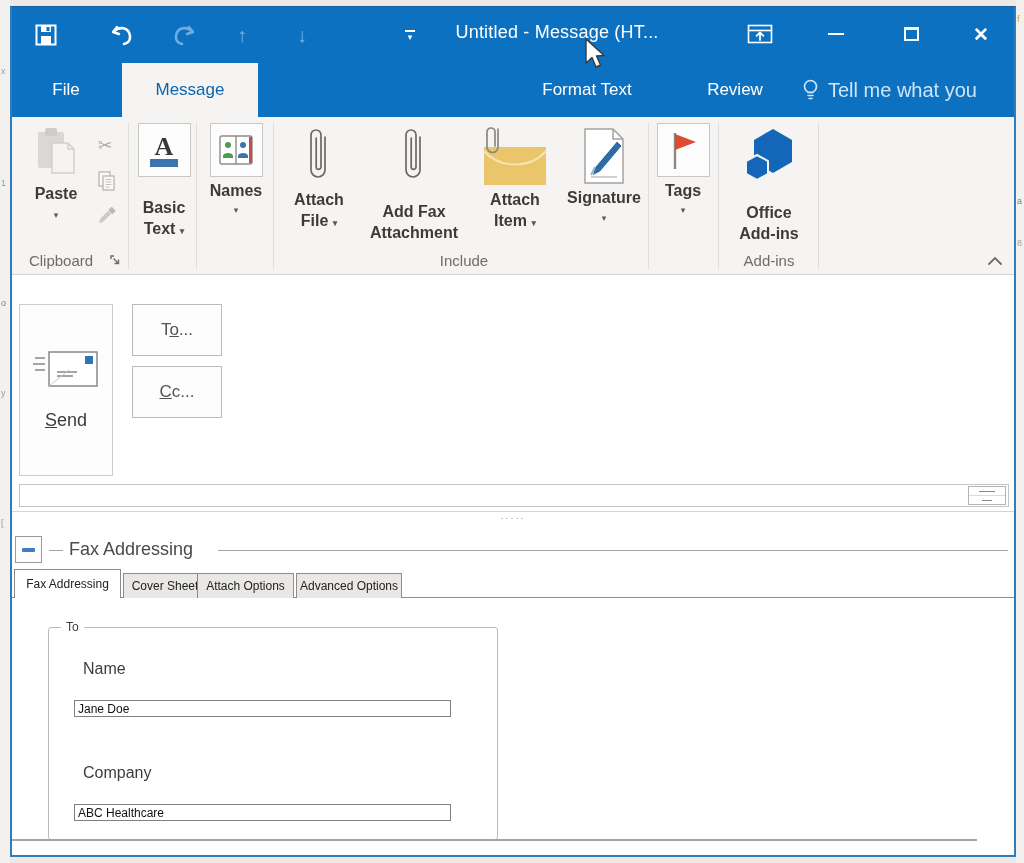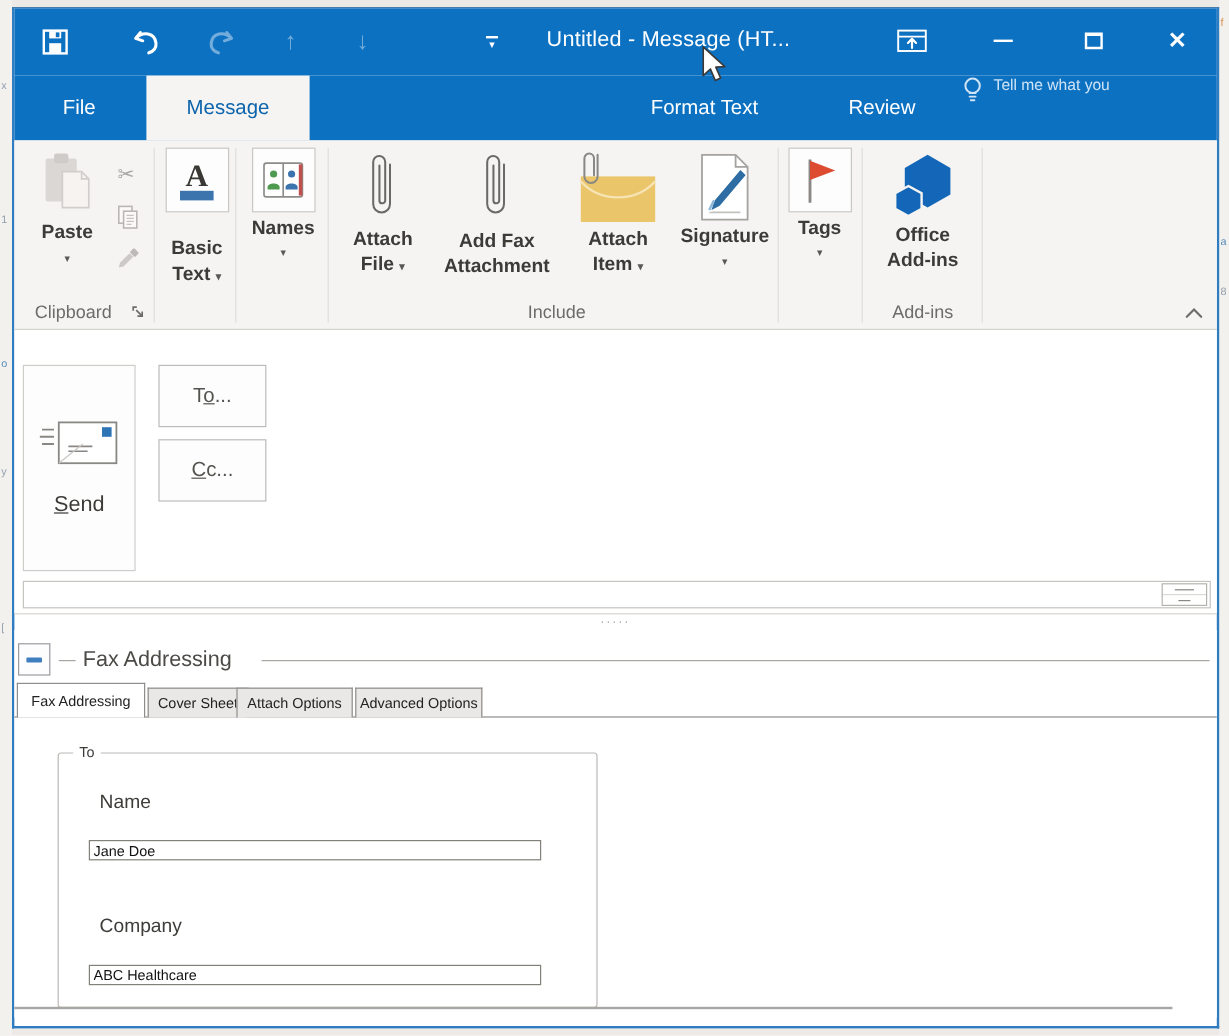--- a/index.html
+++ b/index.html
@@ -36,21 +36,21 @@
   }
   .winctl { position:absolute; top:10px; width:40px; height:34px; display:flex; align-items:center; justify-content:center; color:#fff; }
   .minbar { width:16px; height:2px; background:#fff; }
   .maxbox { width:15px; height:14px; border:2px solid #fff; border-top-width:3px; }
   .closex { font-size:19px; font-weight:bold; }
 
   
   .tabrow { position:absolute; left:0; top:56px; width:100%; height:54px; background:#0d71c2; }
   .rtab { position:absolute; top:0; height:54px; display:flex; align-items:center; justify-content:center; color:#fff; font-size:17px; }
   .rtab.active { background:#f5f4f2; color:#0b64ad; }
-  .tellme { position:absolute; left:790px; top:0; height:54px; display:flex; gap:9px; color:#cfe4f6; font-size:13px; white-space:nowrap; }
+  .tellme { position:absolute; left:790px; top:0; height:54px; display:flex; align-items:center; gap:9px; color:#cfe4f6; font-size:20px; white-space:nowrap; }
 
   
   .ribbon { position:absolute; left:0; top:110px; width:100%; height:158px; background:#f5f4f2; border-bottom:1px solid #d4d2cf; }
   .gdiv { position:absolute; top:6px; width:1px; height:146px; background:#e0deda; }
   .glabel { position:absolute; top:132px; height:22px; font-size:15px; color:#6e6c69; display:flex; align-items:center; justify-content:center; }
   .rlbl { color:#3d3b38; font-size:16px; text-align:center; line-height:21px;font-weight:bold; }
   .rbtn { position:absolute; top:6px; display:flex; flex-direction:column; align-items:center; }
   .caret { font-size:9px; color:#5a5854; line-height:10px; }
   .iconbox { width:53px; height:54px; background:#fdfdfd; border:1px solid #c9c7c4; display:flex; align-items:center; justify-content:center; }
   .mini { position:absolute; width:26px; height:24px; display:flex; align-items:center; justify-content:center; }
@@ -292,21 +292,21 @@
         <span>File</span>
         <span class="caret">▾</span>
       </span>
     </div>
     <div class="rbtn" style="left:340px;width:124px">
       <span style="margin-top:2px">
         <svg width="26" height="62" viewBox="0 0 26 62">
             <path d="M19 12 v33 a7 7 0 0 1 -14 0 V10 a5 5 0 0 1 10 0 v32 a2.4 2.4 0 0 1 -4.8 0 V13" fill="none" stroke="#6b6966" stroke-width="1.7" stroke-linecap="round"></path>
           </svg>
       </span>
-      <span class="rlbl" style="margin-top:4px">
+      <span class="rlbl" style="margin-top:14px">
         <span>Add Fax</span><br>
         <span>Attachment</span>
       </span>
     </div>
     <div class="rbtn" style="left:458px;width:90px">
       <span style="margin-top:2px">
         <svg width="70" height="62" viewBox="0 0 70 62">
             <rect x="4" y="22" width="62" height="38" fill="#eac56a"></rect>
             <path d="M4 26 C20 44 50 44 66 26" fill="none" stroke="#f6e4b4" stroke-width="2"></path>
             <path d="M18 4 v18 a5.5 5.5 0 0 1 -11 0 V7 a4 4 0 0 1 8 0 v14" fill="none" stroke="#8a8885" stroke-width="1.7" stroke-linecap="round"></path>
@@ -346,21 +346,21 @@
       <span class="caret" style="margin-top:4px">▾</span>
     </div>
 
     <div class="rbtn" style="left:712px;width:90px">
       <span style="margin-top:4px">
         <svg width="60" height="58" viewBox="0 0 60 58">
             <path d="M34 2 L53 13 V35 L34 46 L15 35 V13 Z" fill="#1467b8"></path>
             <path d="M18 28 L29 34 V47 L18 53 L7 47 V34 Z" fill="#1467b8" stroke="#f5f4f2" stroke-width="2"></path>
           </svg>
       </span>
-      <span class="rlbl" style="margin-top:1px">
+      <span class="rlbl" style="margin-top:17px">
         <span>Office</span><br>
         <span>Add-ins</span>
       </span>
     </div>
     <div class="glabel" style="left:712px;width:90px">Add-ins</div>
 
     <div class="mini" style="left:970px;top:132px">
       <span>
         <svg width="16" height="10" viewBox="0 0 16 10">
             <path d="M2 8 L8 2 L14 8" fill="none" stroke="#6e6c69" stroke-width="1.8" stroke-linecap="round"></path>

